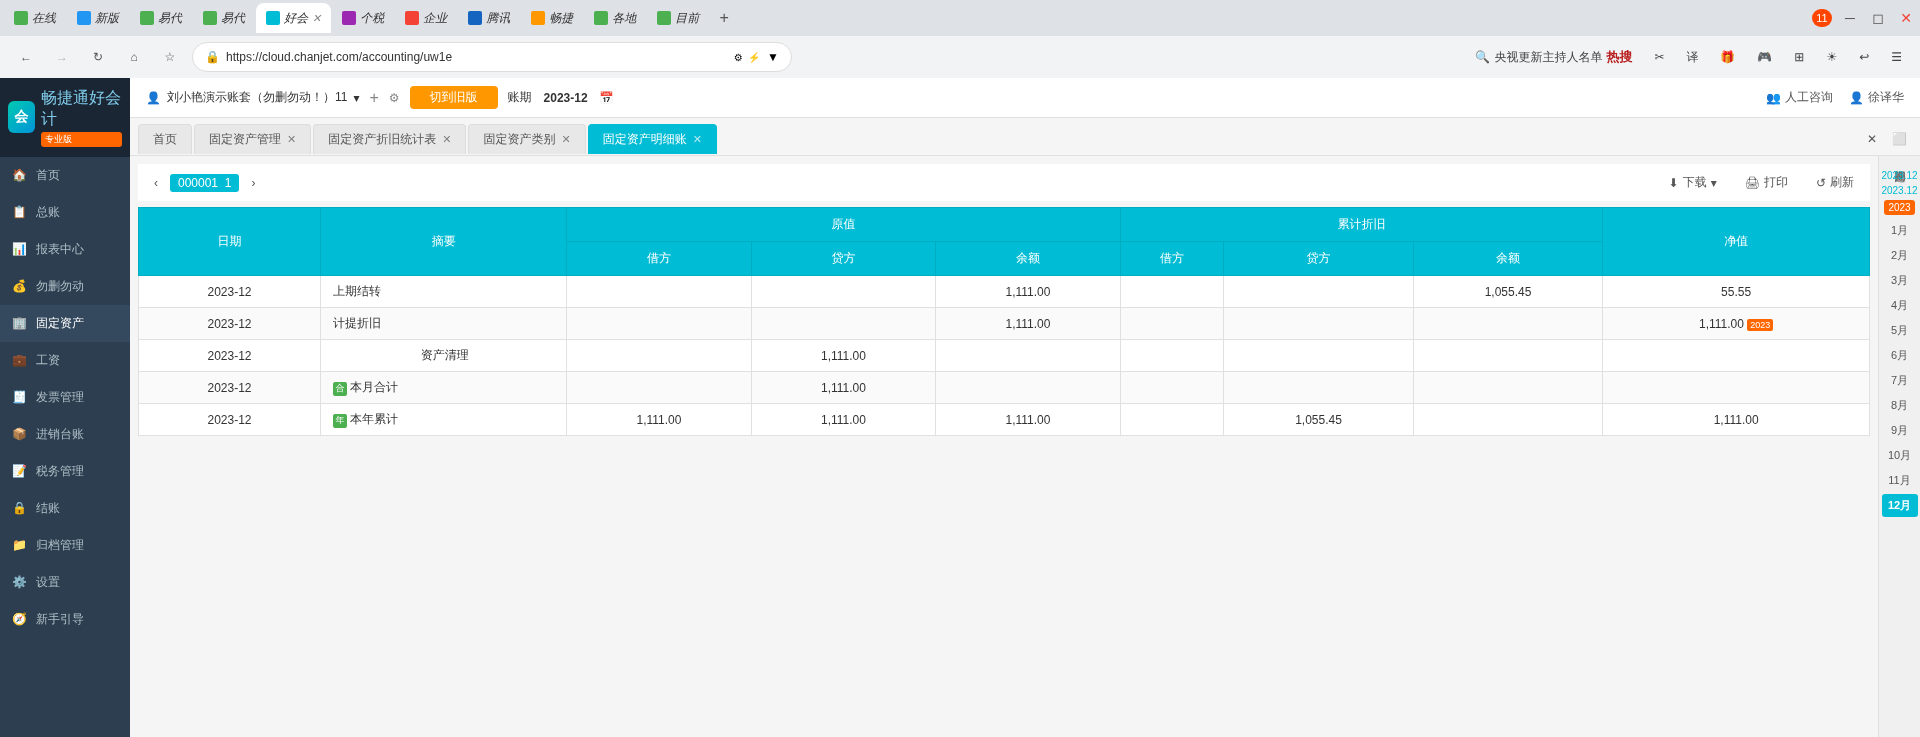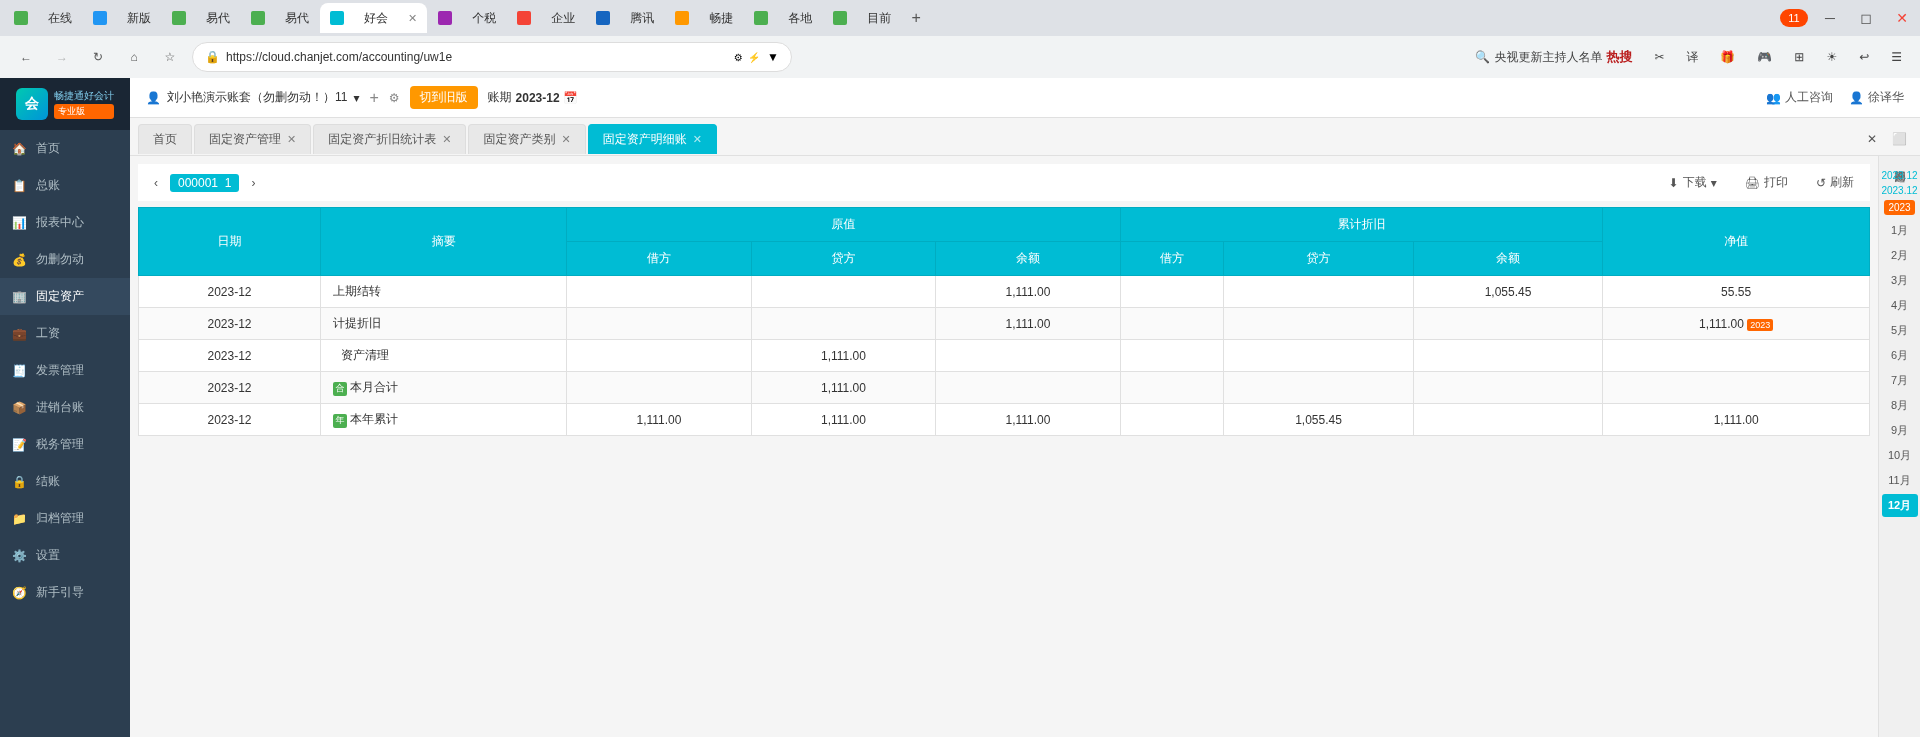--- a/index.html
+++ b/index.html
@@ -1,57 +1,57 @@
 <!DOCTYPE html>
 <html><head>
   <meta charset="utf-8">
   <style>
     * { margin: 0; padding: 0; box-sizing: border-box; }
     body { font-family: 'Microsoft YaHei', Arial, sans-serif; font-size: 12px; background: #f0f2f5; width: 1920px; height: 737px; overflow: hidden; }
     .tab-bar { display: flex; align-items: center; height: 36px; background: #dee1e6; padding: 0 4px; gap: 1px; }
-    .browser-tab { display: flex; align-items: center; height: 30px; padding: 0 10px; border-radius: 8px 8px 0 0; font-size: 12px; white-space: nowrap; max-width: 160px; overflow: hidden; text-overflow: ellipsis; gap: 20px; cursor: pointer; background: #dee1e6; color: #333; }
+    .browser-tab { display: flex; align-items: center; height: 30px; padding: 0 10px; border-radius: 8px 8px 0 0; font-size: 12px; white-space: nowrap; max-width: 160px; overflow: hidden; text-overflow: ellipsis; gap: 4px; cursor: pointer; background: #dee1e6; color: #333; font-style: italic; }
     .browser-tab.active { background: #fff; }
     .browser-tab .tab-icon { width: 14px; height: 14px; border-radius: 2px; flex-shrink: 0; }
     .browser-tab .tab-close { margin-left: auto; opacity: 0.6; font-size: 11px; }
     .tab-new-btn { width: 28px; height: 28px; display: flex; align-items: center; justify-content: center; cursor: pointer; border-radius: 50%; color: #555; font-size: 16px; }
     .tab-bar-right { margin-left: auto; display: flex; align-items: center; gap: 8px; }
-    .browser-ctrl { width: 28px; height: 28px; display: flex; align-items: center; justify-content: center; cursor: pointer; color: #555; font-size: 14px; }
+    .browser-ctrl { width: 20px; height: 28px; display: flex; align-items: center; justify-content: center; cursor: pointer; color: #555; font-size: 14px; }
 
     .address-bar { display: flex; align-items: center; height: 42px; padding: 0 12px; gap: 8px; background: #f1f3f4; }
     .nav-btn { width: 28px; height: 28px; display: flex; align-items: center; justify-content: center; cursor: pointer; color: #555; border-radius: 50%; }
     .url-box { flex: 1; display: flex; align-items: center; background: #fff; border-radius: 20px; height: 30px; padding: 0 12px; gap: 6px; border: 1px solid #ddd; max-width: 600px; }
     .url-text { font-size: 12px; color: #333; flex: 1; }
     .toolbar-right { display: flex; align-items: center; gap: 10px; margin-left: auto; }
     .toolbar-btn { display: flex; align-items: center; gap: 4px; cursor: pointer; color: #444; font-size: 12px; padding: 2px 6px; border-radius: 4px; }
     .hot-search { color: #b91c1c; font-weight: bold; font-size: 13px; }
 
     
     .app-layout { display: flex; width: 100%; height: calc(737px - 78px); }
 
     
     .sidebar { width: 130px; background: #2c3e50; color: #fff; display: flex; flex-direction: column; flex-shrink: 0; }
     .sidebar-logo { display: flex; align-items: center; justify-content: center; padding: 10px 8px; background: #1a2634; gap: 6px; }
     .logo-icon { width: 32px; height: 32px; background: linear-gradient(135deg, #00c9b1, #0094d9); border-radius: 6px; display: flex; align-items: center; justify-content: center; color: white; font-size: 14px; font-weight: bold; }
-    .logo-text { font-size: 10px; color: #7fc9e8; line-height: 1.3; }
+    .logo-text { font-size: 16px; color: #7fc9e8; line-height: 1.3; }
     .logo-badge { background: #ff6600; color: white; font-size: 9px; padding: 1px 4px; border-radius: 3px; margin-top: 2px; }
     .sidebar-nav { flex: 1; overflow-y: auto; }
     .sidebar-item { display: flex; align-items: center; padding: 10px 12px; cursor: pointer; gap: 8px; color: #b0bec5; transition: background 0.2s; }
     .sidebar-item.active { background: #34495e; color: #fff; }
     .sidebar-item-icon { width: 16px; height: 16px; flex-shrink: 0; display: flex; align-items: center; justify-content: center; }
     .sidebar-item-label { font-size: 12px; }
 
     
     .main-content { flex: 1; display: flex; flex-direction: column; background: #f5f5f5; overflow: hidden; }
 
     
     .app-header { background: #fff; border-bottom: 1px solid #e0e0e0; padding: 0 16px; height: 40px; display: flex; align-items: center; gap: 10px; }
     .user-info { display: flex; align-items: center; gap: 6px; font-size: 12px; color: #333; }
     .header-actions { margin-left: auto; display: flex; align-items: center; gap: 16px; }
-    .version-btn { background: #ff9800; color: white; padding: 3px 10px; border-radius: 4px; cursor: pointer; font-size: 12px; }
-    .period-select { display: flex; align-items: center; gap: 4px; font-size: 12px; color: #333; }
+    .version-btn { background: #ff9800; color: white; padding: 3px 20px; border-radius: 4px; cursor: pointer; font-size: 12px; }
+    .period-select { display: flex; align-items: center; gap: 12px; font-size: 12px; color: #333; }
     .support-btn { display: flex; align-items: center; gap: 4px; cursor: pointer; color: #555; font-size: 12px; }
     .user-avatar { display: flex; align-items: center; gap: 4px; cursor: pointer; color: #555; font-size: 12px; }
 
     
     .tab-nav { display: flex; align-items: center; background: #f5f5f5; border-bottom: 1px solid #e0e0e0; padding: 4px 8px 0; gap: 2px; height: 38px; }
     .page-tab { display: flex; align-items: center; padding: 6px 14px; border-radius: 4px 4px 0 0; cursor: pointer; font-size: 12px; gap: 6px; background: #e8e8e8; color: #555; border: 1px solid #ddd; border-bottom: none; }
     .page-tab.active { background: #00bcd4; color: #fff; border-color: #00bcd4; }
     .page-tab .tab-x { opacity: 0.7; font-size: 11px; }
     .tab-nav-right { margin-left: auto; display: flex; align-items: center; gap: 4px; }
     .tab-nav-btn { width: 24px; height: 24px; display: flex; align-items: center; justify-content: center; cursor: pointer; color: #555; border-radius: 3px; }
@@ -360,21 +360,21 @@
     <td></td>
     <td></td>
     <td>1,111.00</td>
     <td></td>
     <td></td>
     <td></td>
     <td>1,111.00 <span style="background:#ff6600;color:white;font-size:9px;padding:1px 3px;border-radius:2px;">2023</span></td>
   </tr>
               <tr>
     <td>2023-12</td>
-    <td style="text-align:left; padding-left:20px;">资产清理</td>
+    <td style="text-align:center; padding-left:12px;">资产清理</td>
     <td></td>
     <td>1,111.00</td>
     <td></td>
     <td></td>
     <td></td>
     <td></td>
     <td></td>
   </tr>
               <tr>
     <td>2023-12</td>

